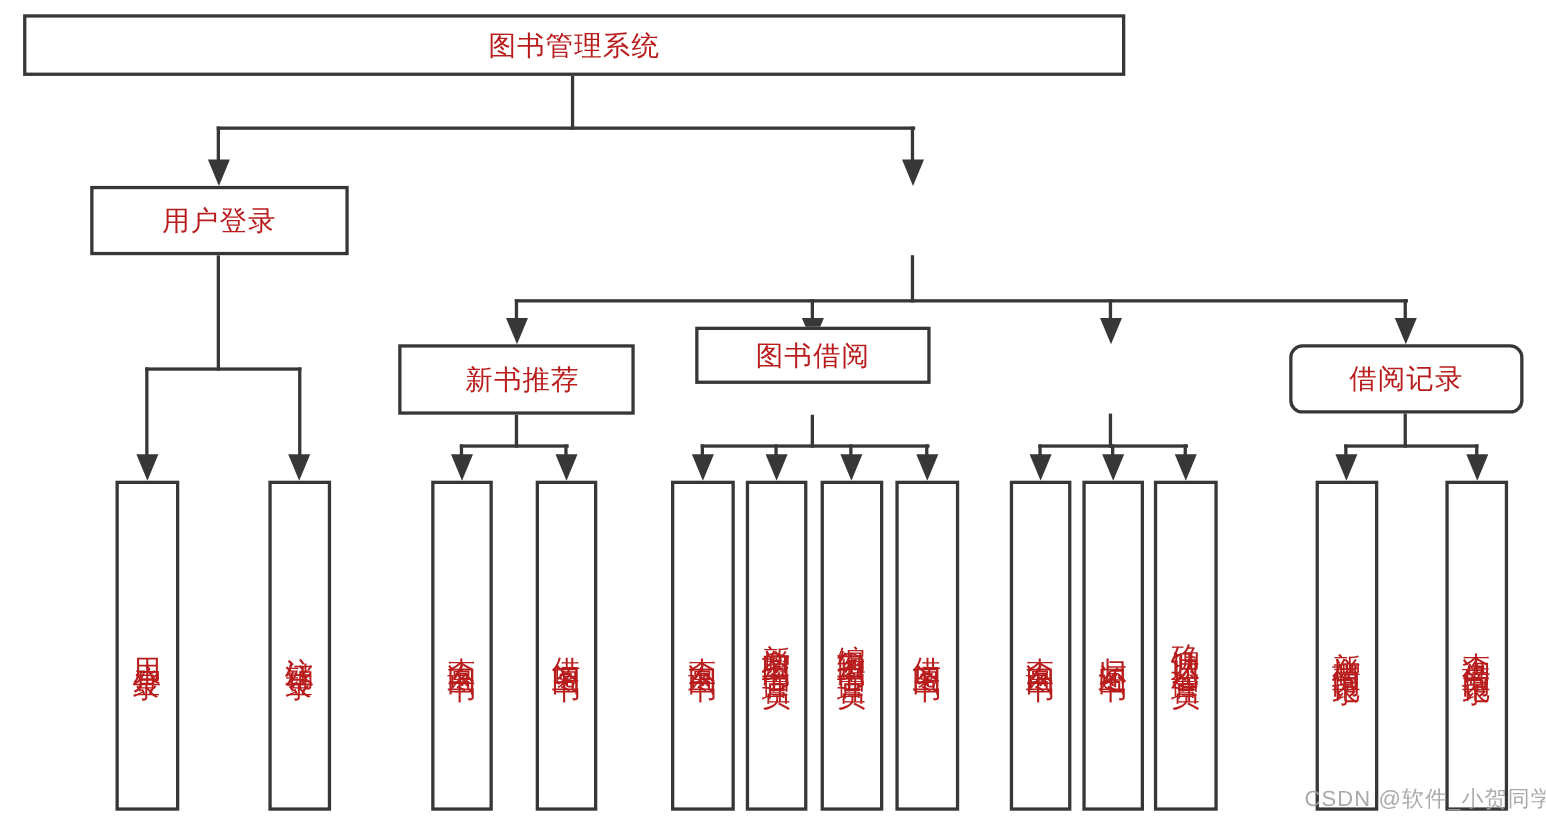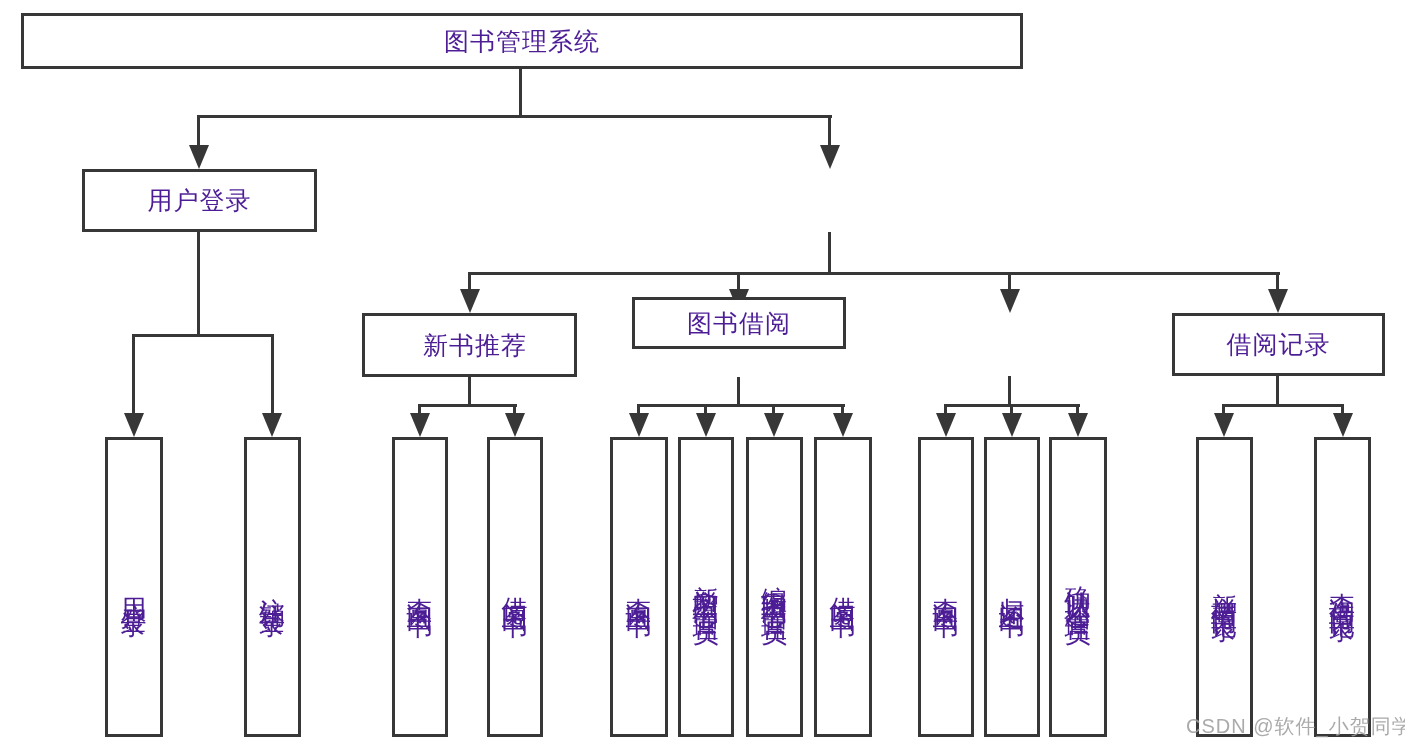--- a/index.html
+++ b/index.html
@@ -16,21 +16,21 @@
     overflow: hidden;
   }
   .box {
     position: absolute;
     box-sizing: border-box;
     background: #ffffff;
     border: 3px solid #373737;
     display: flex;
     align-items: center;
     justify-content: center;
-    color: #4c1d95;
+    color: #b91c1c;
     font-size: 25px;
     letter-spacing: 1px;
     white-space: nowrap;
     z-index: 2;
   }
   .vbox {
     writing-mode: vertical-rl;
     font-size: 26px;
     letter-spacing: 5px;
     line-height: 1;
@@ -94,21 +94,21 @@
   <div class="arrow" style="left:460px; top:289px;"></div>
   <div class="vline" style="left:737px; top:272px; height:20px;"></div>
   <div class="arrow" style="left:729px; top:289px;"></div>
   <div class="vline" style="left:1008px; top:272px; height:20px;"></div>
   <div class="arrow" style="left:1000px; top:289px;"></div>
   <div class="vline" style="left:1276px; top:272px; height:20px;"></div>
   <div class="arrow" style="left:1268px; top:289px;"></div>
 
   <div class="box" style="left:362px; top:313px; width:215px; height:64px;padding-left:11px;">新书推荐</div>
   <div class="box" style="left:632px; top:297px; width:214px; height:52px;">图书借阅</div>
-  <div class="box" style="left:1172px; top:313px; width:213px; height:63px;">借阅记录</div>
+  <div class="box" style="left:1172px; top:313px; width:213px; height:63px;border-radius:12px;">借阅记录</div>
 
   <div class="vline" style="left:468px; top:377px; height:30px;"></div>
   <div class="hline" style="left:418px; top:404px; width:99px;"></div>
   <div class="vline" style="left:418px; top:404px; height:13px;"></div>
   <div class="arrow" style="left:410px; top:413px;"></div>
   <div class="vline" style="left:513px; top:404px; height:13px;"></div>
   <div class="arrow" style="left:505px; top:413px;"></div>
 
   <div class="vline" style="left:737px; top:377px; height:30px;"></div>
   <div class="hline" style="left:637px; top:404px; width:208px;"></div>

